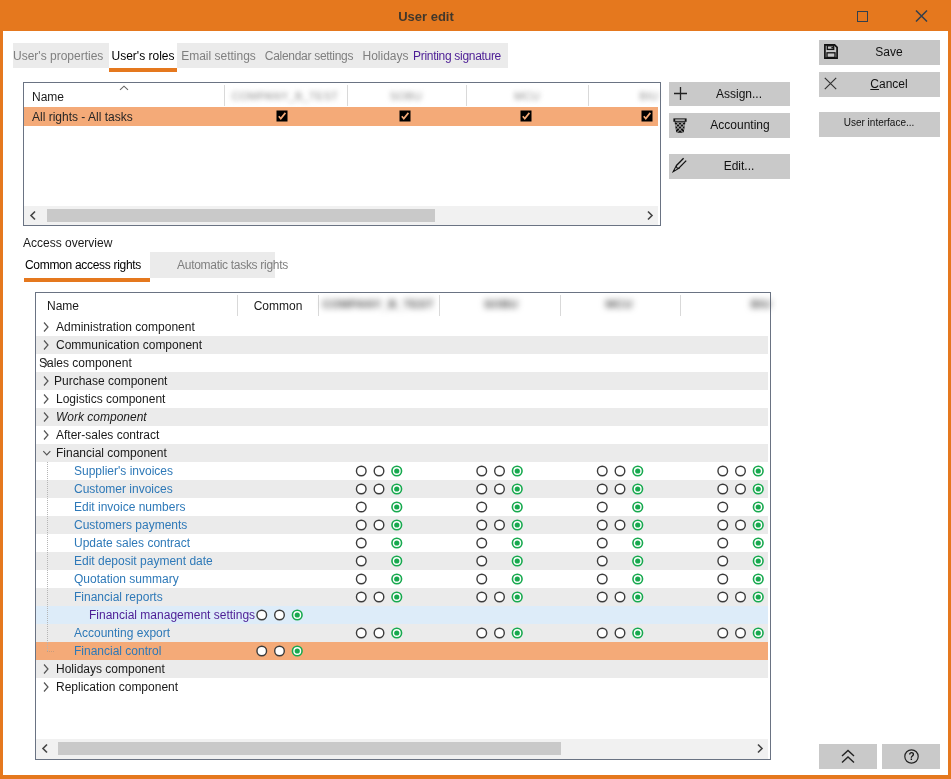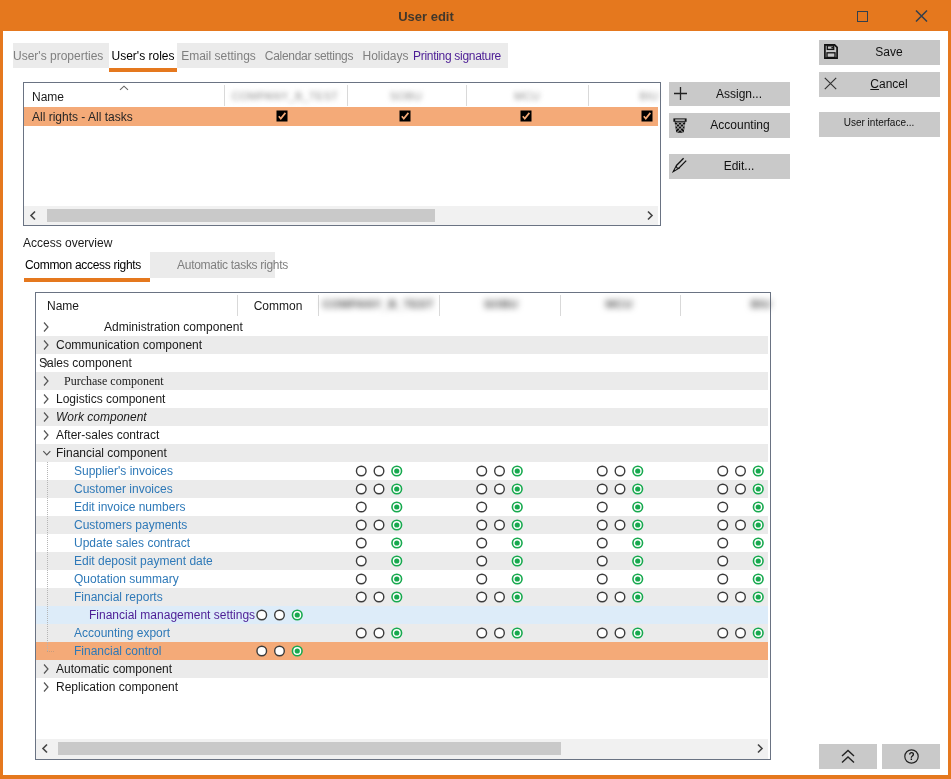--- a/index.html
+++ b/index.html
@@ -121,26 +121,26 @@
 <div class="abs" style="left:318px;top:295px;width:1px;height:21px;background:#d9d9d9;"></div>
 <div class="abs" style="left:439px;top:295px;width:1px;height:21px;background:#d9d9d9;"></div>
 <div class="abs" style="left:560px;top:295px;width:1px;height:21px;background:#d9d9d9;"></div>
 <div class="abs" style="left:680px;top:295px;width:1px;height:21px;background:#d9d9d9;"></div>
 <div class="t" style="left:47px;top:299px;">Name</div>
 <div class="t" style="left:245px;top:299px;width:66px;text-align:center;">Common</div>
 <div class="t blur2" style="left:308px;top:298px;width:140px;text-align:center;font-size:11.5px;letter-spacing:0.2px;">COMPANY_B_TEST</div>
 <div class="t blur2" style="left:431px;top:298px;width:140px;text-align:center;font-size:11.5px;letter-spacing:0.2px;">SOBU</div>
 <div class="t blur2" style="left:549px;top:298px;width:140px;text-align:center;font-size:11.5px;letter-spacing:0.2px;">MCU</div>
 <div class="t blur2" style="left:691px;top:298px;width:140px;text-align:center;font-size:11.5px;letter-spacing:0.2px;">BIU</div>
-<div class="t" style="left:56px;top:320px;color:#1a1a1a;margin-left:48px;">Administration component</div>
+<div class="t" style="left:56px;top:320px;color:#1a1a1a;">Administration component</div>
 <div class="abs" style="left:36px;top:336px;width:732px;height:18px;background:#ebebeb;"></div>
 <div class="t" style="left:56px;top:338px;color:#1a1a1a;">Communication component</div>
 <div class="t" style="left:39px;top:356px;color:#1a1a1a;">Sales component</div>
 <div class="abs" style="left:36px;top:372px;width:732px;height:18px;background:#ebebeb;"></div>
-<div class="t" style="left:64px;top:374px;color:#1a1a1a;font-family:Liberation Serif, serif;">Purchase component</div>
+<div class="t" style="left:54px;top:374px;color:#1a1a1a;">Purchase component</div>
 <div class="t" style="left:56px;top:392px;color:#1a1a1a;">Logistics component</div>
 <div class="abs" style="left:36px;top:408px;width:732px;height:18px;background:#ebebeb;"></div>
 <div class="t" style="left:56px;top:410px;color:#1a1a1a;font-style:italic;">Work component</div>
 <div class="t" style="left:56px;top:428px;color:#1a1a1a;">After-sales contract</div>
 <div class="abs" style="left:36px;top:444px;width:732px;height:18px;background:#ebebeb;"></div>
 <div class="t" style="left:56px;top:446px;color:#1a1a1a;">Financial component</div>
 <div class="t" style="left:74px;top:464px;color:#2e79b8;">Supplier's invoices</div>
 <div class="abs" style="left:36px;top:480px;width:732px;height:18px;background:#ebebeb;"></div>
 <div class="t" style="left:74px;top:482px;color:#2e79b8;">Customer invoices</div>
 <div class="t" style="left:74px;top:500px;color:#2e79b8;">Edit invoice numbers</div>
@@ -152,21 +152,21 @@
 <div class="t" style="left:74px;top:572px;color:#2e79b8;">Quotation summary</div>
 <div class="abs" style="left:36px;top:588px;width:732px;height:18px;background:#ebebeb;"></div>
 <div class="t" style="left:74px;top:590px;color:#2e79b8;">Financial reports</div>
 <div class="abs" style="left:36px;top:606px;width:732px;height:18px;background:#ddecf9;"></div>
 <div class="t" style="left:89px;top:608px;color:#4c1d95;">Financial management settings</div>
 <div class="abs" style="left:36px;top:624px;width:732px;height:18px;background:#ebebeb;"></div>
 <div class="t" style="left:74px;top:626px;color:#2e79b8;">Accounting export</div>
 <div class="abs" style="left:36px;top:642px;width:732px;height:18px;background:#f4aa78;"></div>
 <div class="t" style="left:74px;top:644px;color:#2e79b8;">Financial control</div>
 <div class="abs" style="left:36px;top:660px;width:732px;height:18px;background:#ebebeb;"></div>
-<div class="t" style="left:56px;top:662px;color:#1a1a1a;">Automatic component</div>
+<div class="t" style="left:56px;top:662px;color:#1a1a1a;">Holidays component</div>
 <div class="t" style="left:56px;top:680px;color:#1a1a1a;">Replication component</div>
 <div class="abs" style="left:47px;top:462px;width:1px;height:189px;border-left:1px dotted #b5b5b5;width:0;"></div>
 <div class="abs" style="left:47px;top:651px;width:7px;height:1px;border-top:1px dotted #c89b7c;height:0;"></div>
 <svg class="abs" style="left:0;top:0;" width="951" height="779" viewBox="0 0 951 779">
     <path d="M44 322.5 L48 327 L44 331.5" stroke="#555" stroke-width="1.2" fill="none"></path>
     <path d="M44 340.5 L48 345 L44 349.5" stroke="#555" stroke-width="1.2" fill="none"></path>
     <path d="M44 358.5 L48 363 L44 367.5" stroke="#555" stroke-width="1.2" fill="none"></path>
     <path d="M44 376.5 L48 381 L44 385.5" stroke="#555" stroke-width="1.2" fill="none"></path>
     <path d="M44 394.5 L48 399 L44 403.5" stroke="#555" stroke-width="1.2" fill="none"></path>
     <path d="M44 412.5 L48 417 L44 421.5" stroke="#555" stroke-width="1.2" fill="none"></path>

